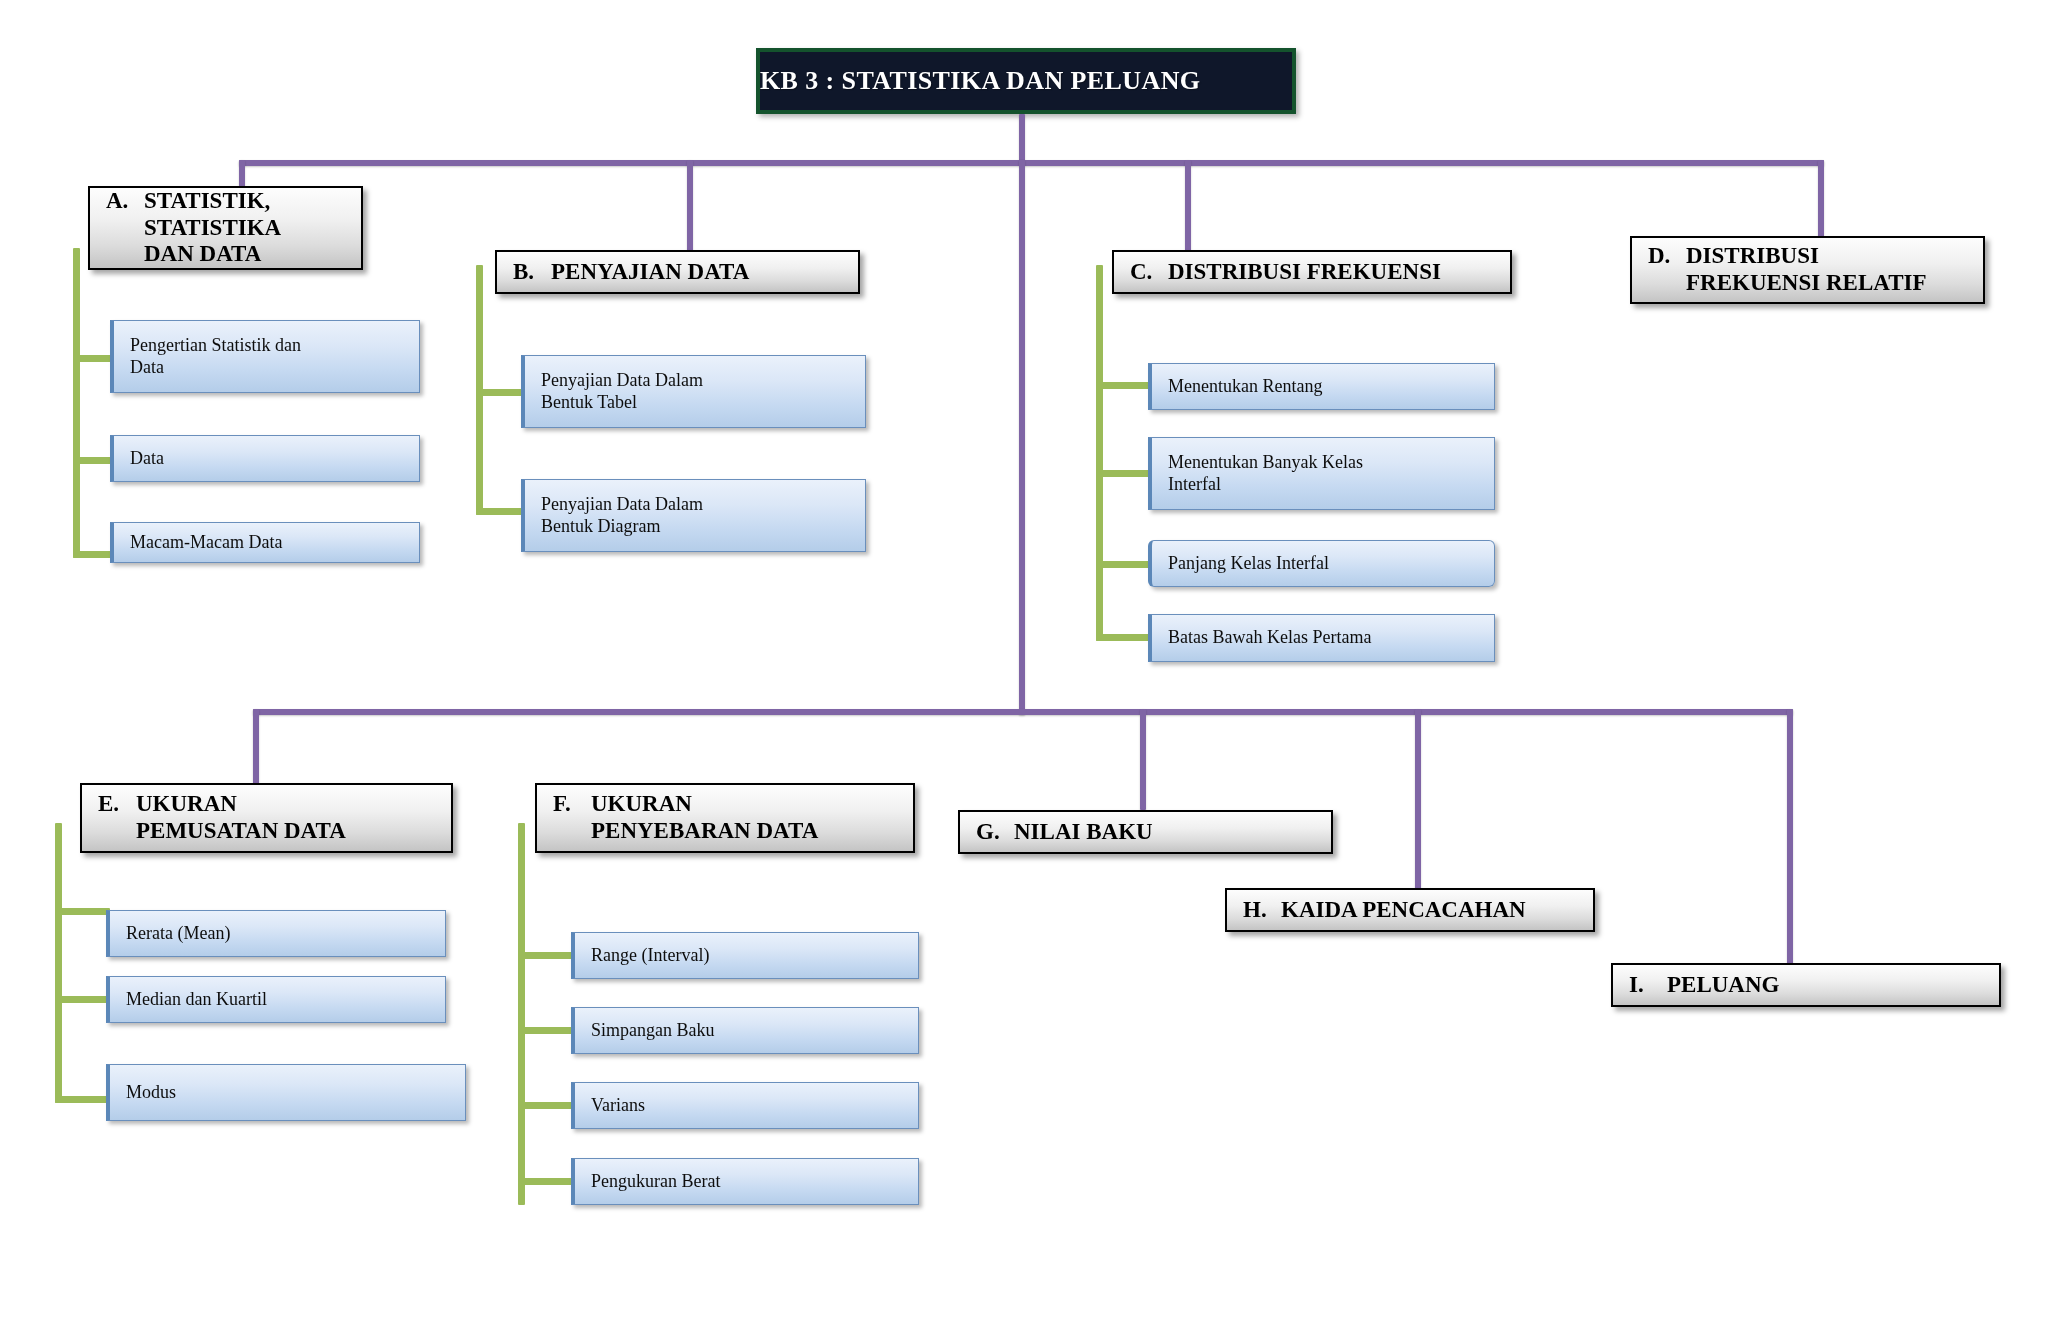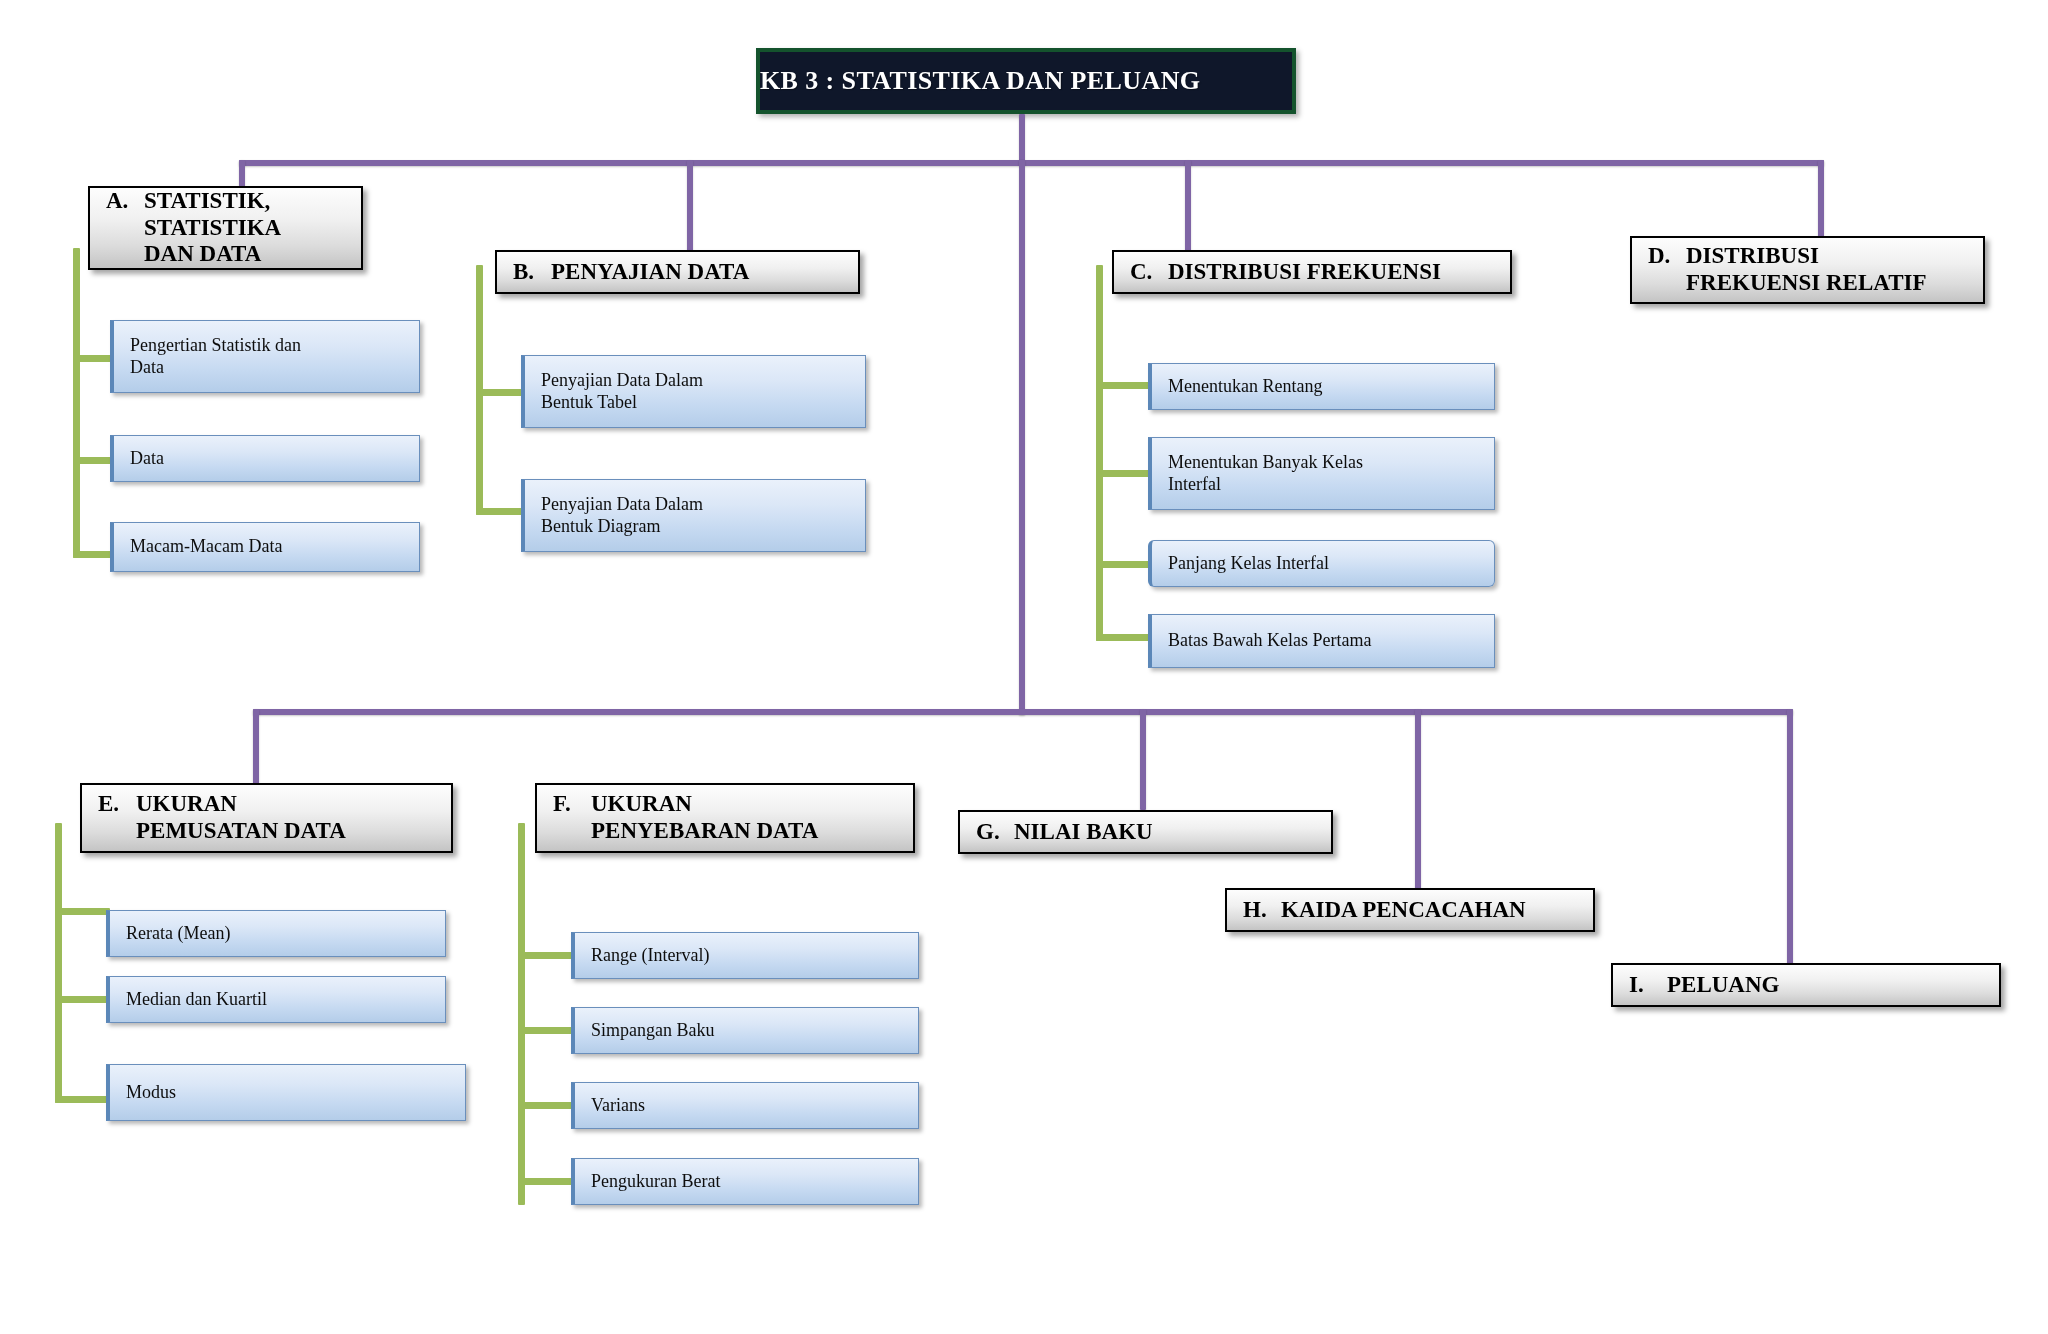--- a/index.html
+++ b/index.html
@@ -127,21 +127,21 @@
   <div class="ln green h" style="left:73px;top:457px;width:45px;height:7px;"></div>
   <div class="ln green h" style="left:73px;top:551px;width:45px;height:7px;"></div>
 
   <div class="sub" style="left:110px;top:320px;width:310px;height:73px;">
     <span class="lbl">Pengertian Statistik dan
 Data</span>
   </div>
   <div class="sub" style="left:110px;top:435px;width:310px;height:47px;">
     <span class="lbl">Data</span>
   </div>
-  <div class="sub" style="left:110px;top:522px;width:310px;height:50px;">
+  <div class="sub" style="left:110px;top:522px;width:310px;height:41px;">
     <span class="lbl">Macam-Macam Data</span>
   </div>
 
   <div class="hdr" style="left:495px;top:250px;width:365px;height:44px;">
     <span class="lbl">
       <span class="letter">B.</span>
       <span class="name">PENYAJIAN DATA</span>
     </span>
   </div>
   <div class="ln green v" style="left:476px;top:265px;width:7px;height:250px;"></div>
@@ -172,21 +172,21 @@
   <div class="sub" style="left:1148px;top:363px;width:347px;height:47px;">
     <span class="lbl">Menentukan Rentang</span>
   </div>
   <div class="sub" style="left:1148px;top:437px;width:347px;height:73px;">
     <span class="lbl">Menentukan Banyak Kelas
 Interfal</span>
   </div>
   <div class="sub" style="left:1148px;top:540px;width:347px;height:47px;border-radius:6px;">
     <span class="lbl">Panjang Kelas Interfal</span>
   </div>
-  <div class="sub" style="left:1148px;top:614px;width:347px;height:54px;">
+  <div class="sub" style="left:1148px;top:614px;width:347px;height:48px;">
     <span class="lbl">Batas Bawah Kelas Pertama</span>
   </div>
 
   <div class="hdr" style="left:1630px;top:236px;width:355px;height:68px;">
     <span class="lbl">
       <span class="letter">D.</span>
       <span class="name">DISTRIBUSI
 FREKUENSI RELATIF</span>
     </span>
   </div>

